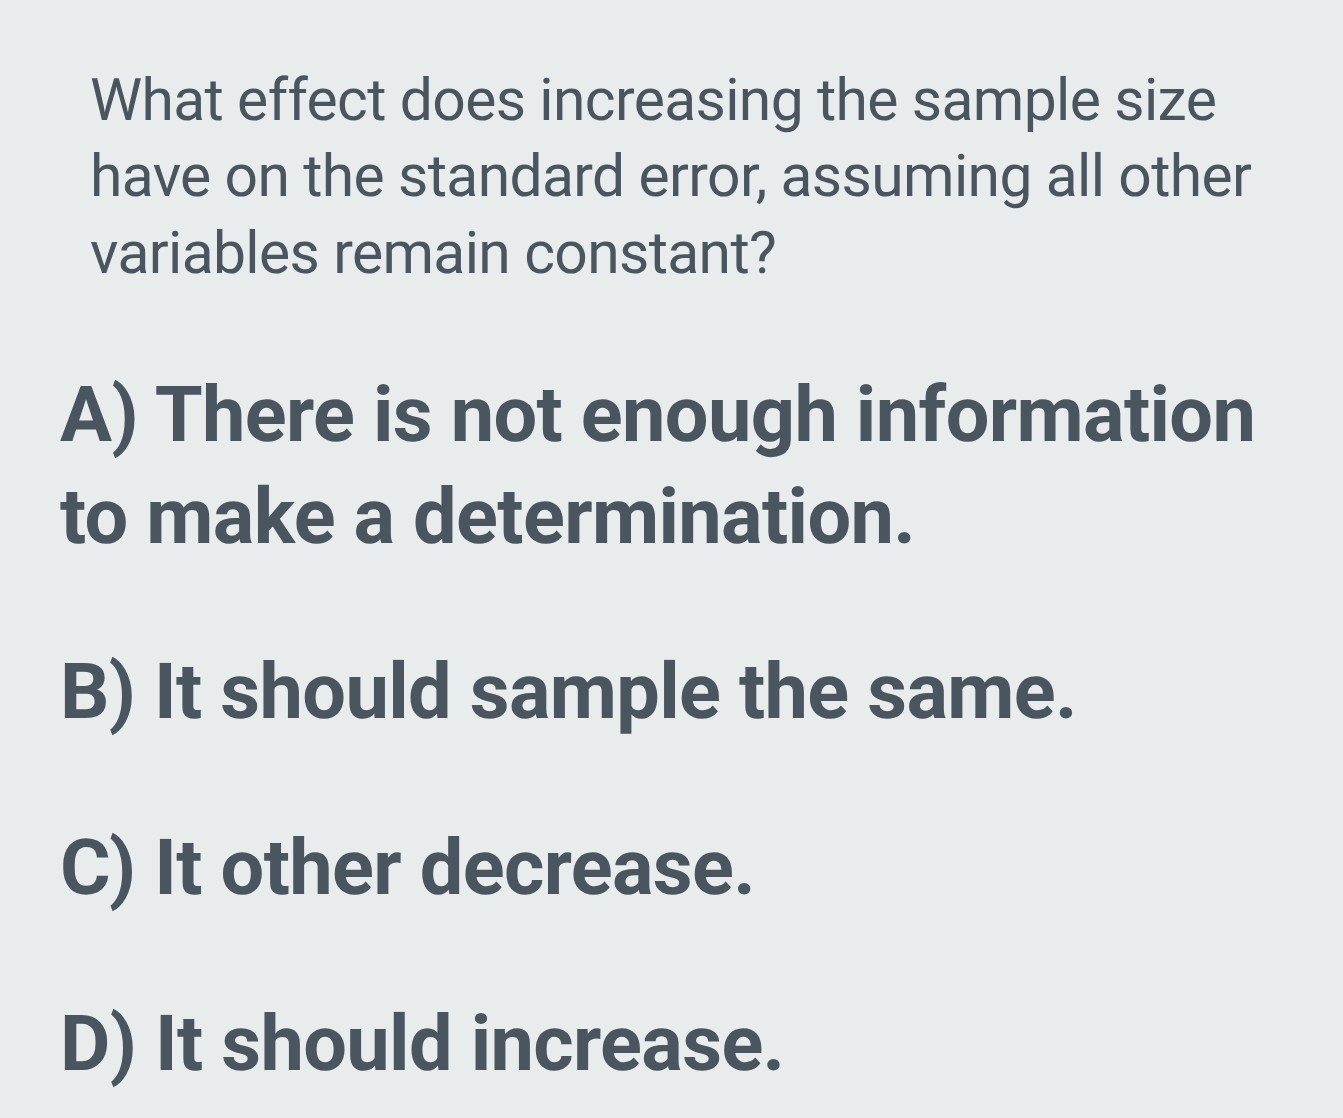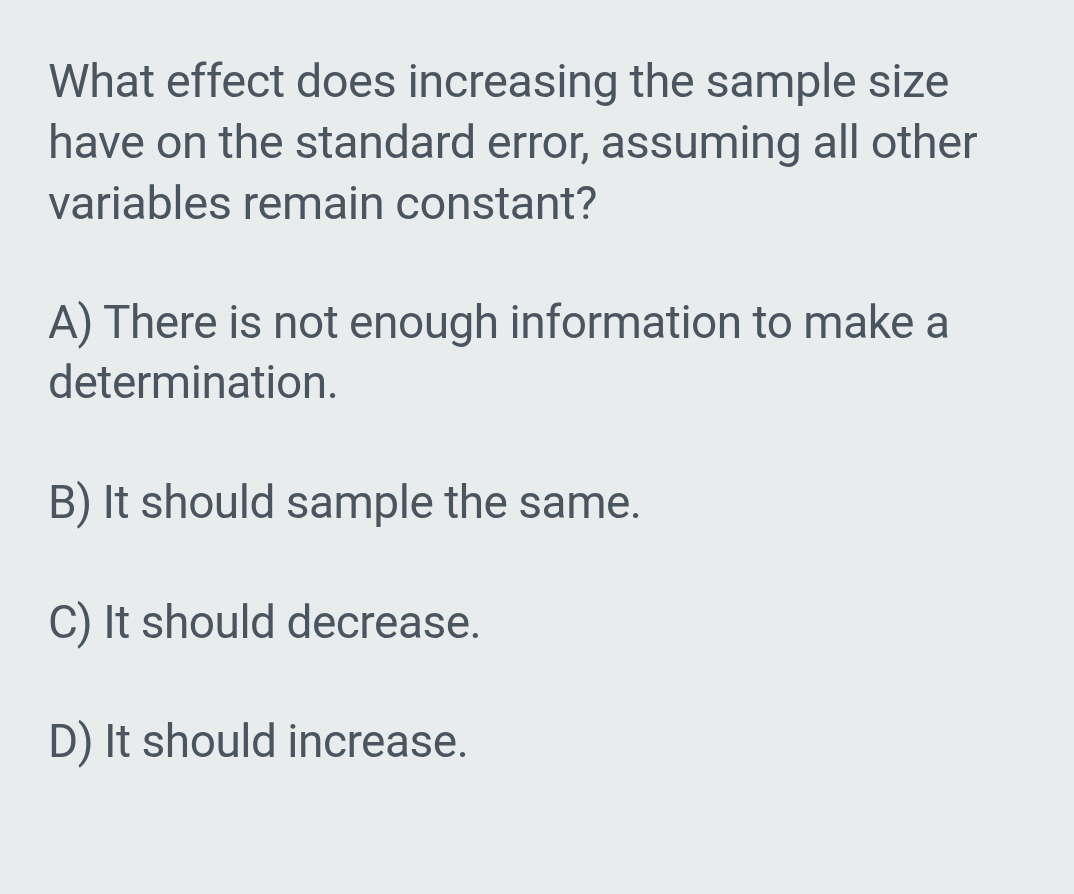--- a/index.html
+++ b/index.html
@@ -14,36 +14,37 @@
       font-family: -apple-system, BlinkMacSystemFont, 'Segoe UI', Roboto, Helvetica, Arial, sans-serif;
       padding: 50px 48px;
       color: #4a5560;
     }
     .question-text {
       font-size: 47px;
       line-height: 1.30;
       font-weight: 400;
       margin-bottom: 60px;
       letter-spacing: -0.5px;
+      margin-left: 24px;
     }
     .option {
-      font-size: 46px;
+      font-size: 62px;
       line-height: 1.30;
-      font-weight: 400;
+      font-weight: 700;
       margin-bottom: 60px;
       letter-spacing: -0.5px;
     }
     .option:last-child {
       margin-bottom: 0;
     }
   </style>
 </head>
 <body>
 
 <div class="question-text">What effect does increasing the sample size have on the standard error, assuming all other variables remain constant?</div>
 
 <div class="option">A) There is not enough information to make a determination.</div>
 
 <div class="option">B) It should sample the same.</div>
 
-<div class="option">C) It should decrease.</div>
+<div class="option">C) It other decrease.</div>
 
 <div class="option">D) It should increase.</div>
 
 </body></html>

